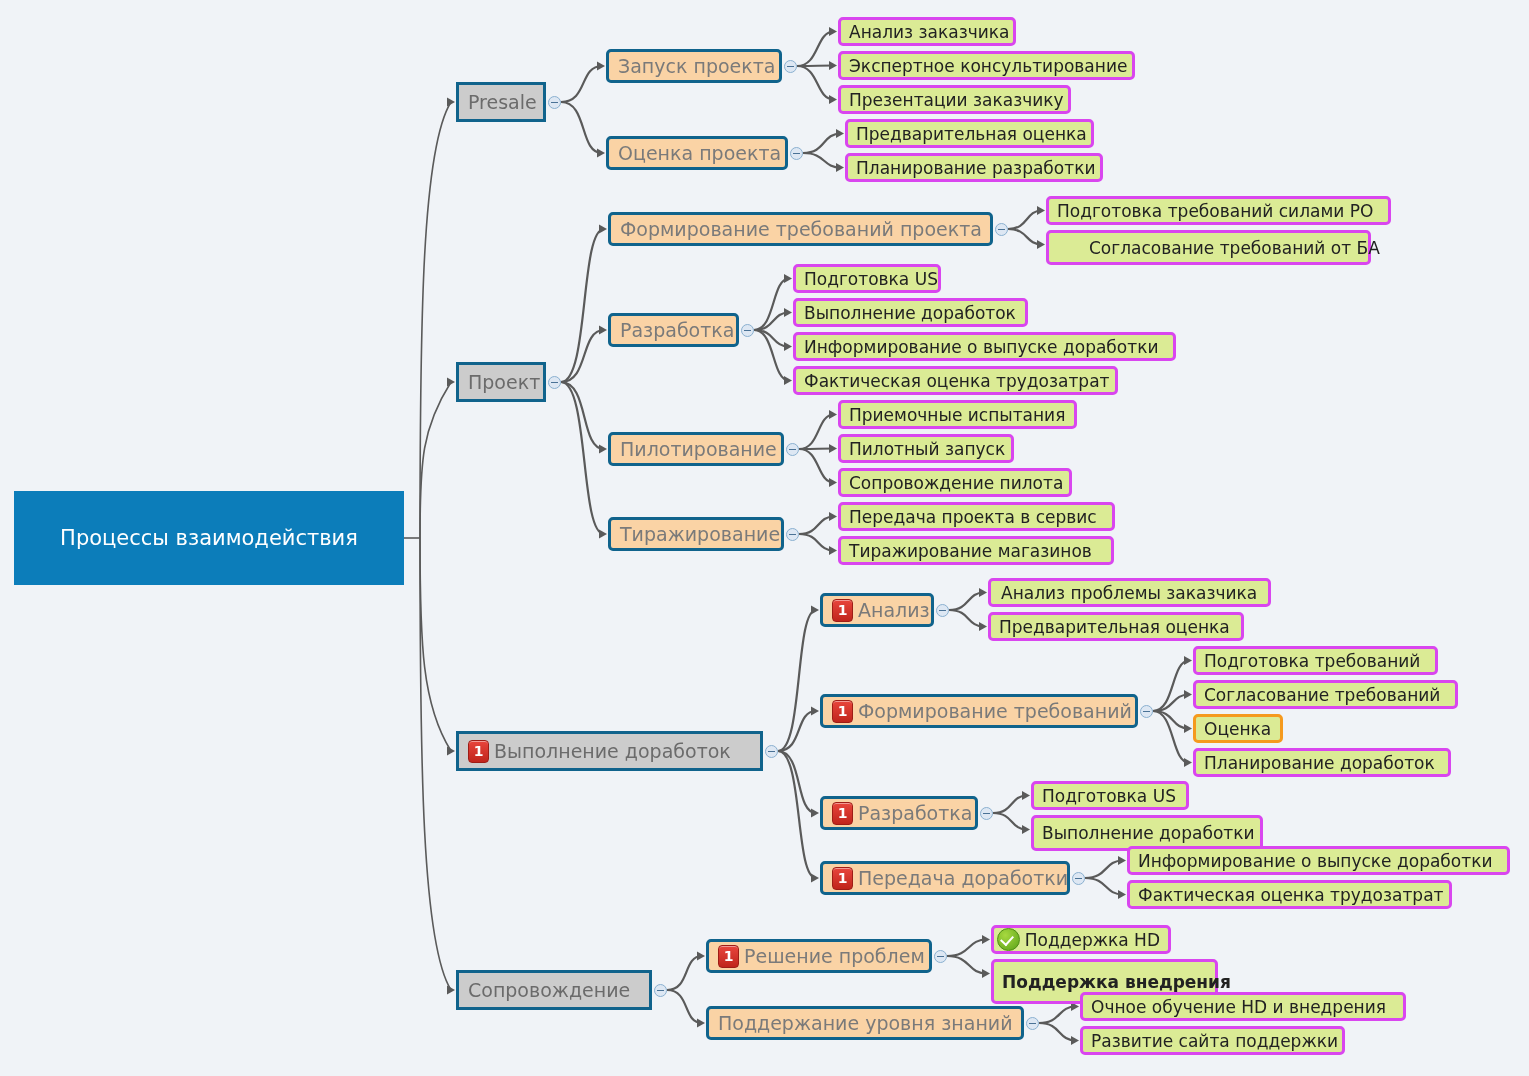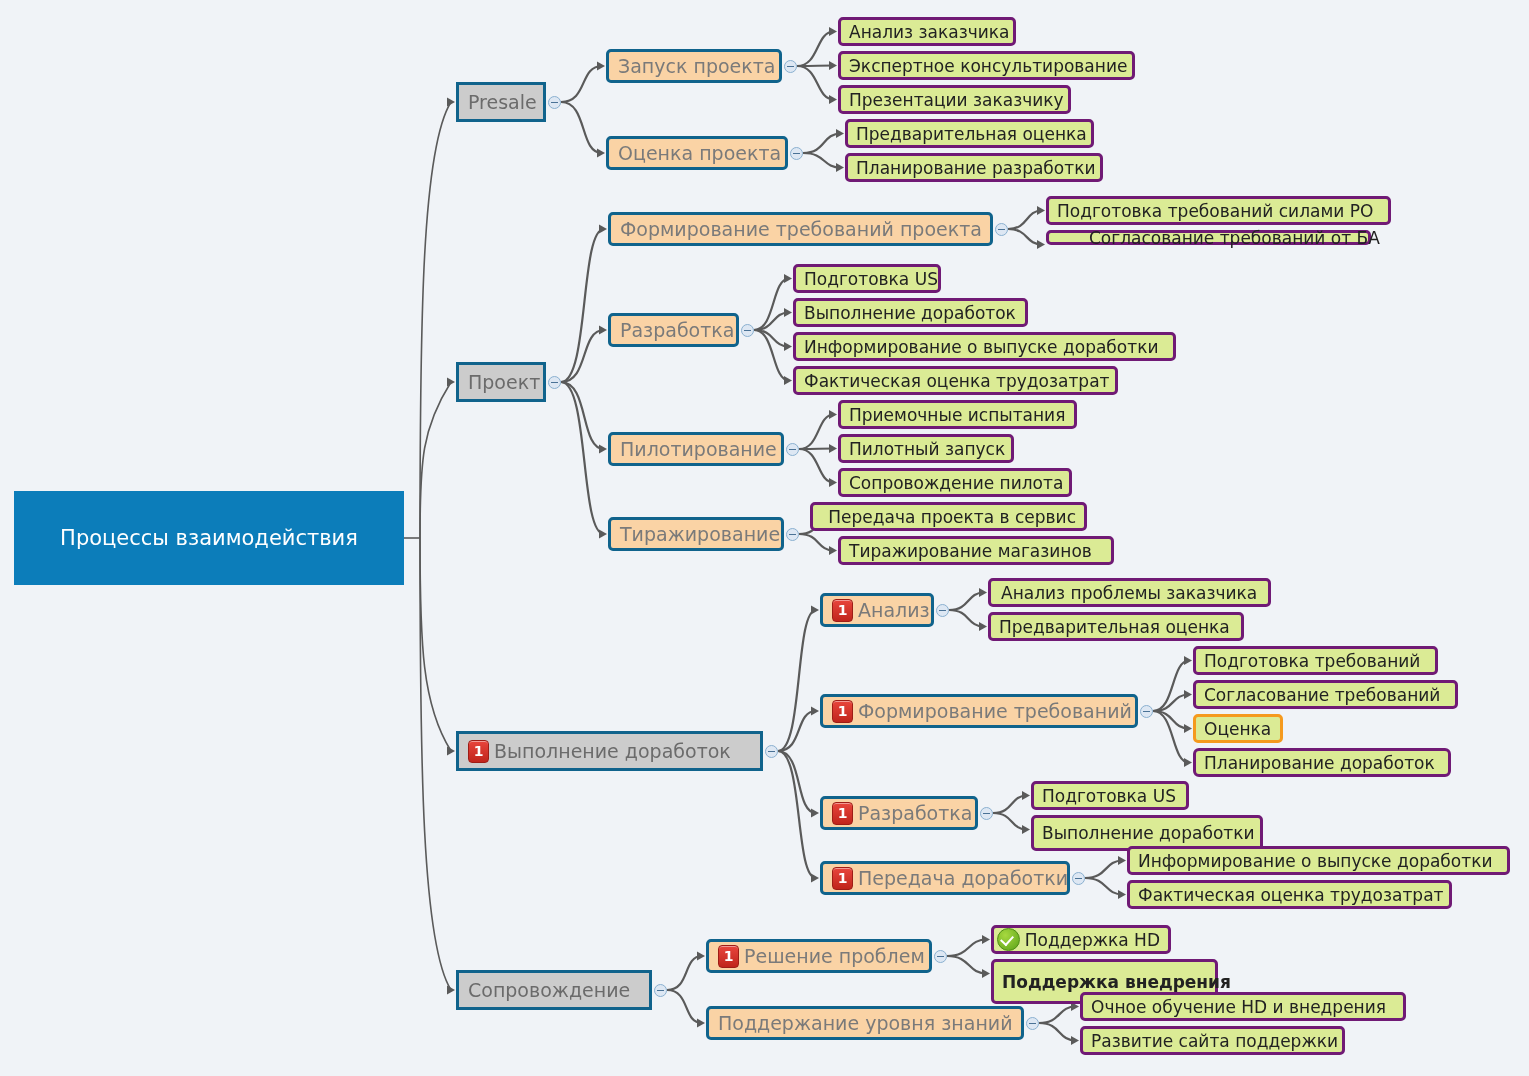--- a/index.html
+++ b/index.html
@@ -42,21 +42,21 @@
     background:#fad3a5;
     border:3px solid #10638c;
     border-radius:5px;
     color:#7a7a7a;
     font-size:19px;
     padding:2px 9px;
   }
   
   .leaf{
     background:#dbeb95;
-    border:3px solid #701a75;
+    border:3px solid #d946ef;
     border-radius:5px;
     color:#222222;
     font-size:17px;
     padding:1px 8px;
   }
   .leaf.sel{border-color:#f59a1e;}
 
   
   .badge1{
     display:inline-block;
@@ -243,21 +243,21 @@
       <span class="lbl">Проект</span>
     </div>
     <div class="toggle" style="left: 548px; top: 376px;"></div>
     <div class="node lvl2" style="left: 608px; top: 212px; width: 385px; height: 34px; text-align: right;">
       <span class="lbl">Формирование требований проекта</span>
     </div>
     <div class="toggle" style="left: 995px; top: 223px;"></div>
     <div class="node leaf" style="left: 1046px; top: 196px; width: 345px; height: 29px;">
       <span class="lbl">Подготовка требований силами PO</span>
     </div>
-    <div class="node leaf" style="left: 1046px; top: 230px; width: 325px; height: 15px; padding-left: 40px;">
+    <div class="node leaf" style="left: 1046px; top: 230px; width: 325px; height: 35px; padding-left: 40px;">
       <span class="lbl">Согласование требований от БА</span>
     </div>
     <div class="node lvl2" style="left: 608px; top: 313px; width: 131px; height: 34px;">
       <span class="lbl">Разработка</span>
     </div>
     <div class="toggle" style="left: 741px; top: 324px;"></div>
     <div class="node leaf" style="left: 793px; top: 264px; width: 148px; height: 29px;">
       <span class="lbl">Подготовка US</span>
     </div>
     <div class="node leaf" style="left: 793px; top: 298px; width: 235px; height: 29px;">
@@ -279,21 +279,21 @@
     <div class="node leaf" style="left: 838px; top: 434px; width: 176px; height: 29px;">
       <span class="lbl">Пилотный запуск</span>
     </div>
     <div class="node leaf" style="left: 838px; top: 468px; width: 234px; height: 29px;">
       <span class="lbl">Сопровождение пилота</span>
     </div>
     <div class="node lvl2" style="left: 608px; top: 517px; width: 176px; height: 34px;">
       <span class="lbl">Тиражирование</span>
     </div>
     <div class="toggle" style="left: 786px; top: 528px;"></div>
-    <div class="node leaf" style="left: 810px; top: 502px; width: 277px; height: 29px; justify-content: flex-end;">
+    <div class="node leaf" style="left: 838px; top: 502px; width: 277px; height: 29px;">
       <span class="lbl">Передача проекта в сервис</span>
     </div>
     <div class="node leaf" style="left: 838px; top: 536px; width: 276px; height: 29px;">
       <span class="lbl">Тиражирование магазинов</span>
     </div>
     <div class="node lvl1" style="left: 456px; top: 731px; width: 307px; height: 40px;">
       <span class="badge1">1</span>
       <span class="lbl">Выполнение доработок</span>
     </div>
     <div class="toggle" style="left: 765px; top: 745px;"></div>
@@ -315,21 +315,21 @@
     <div class="toggle" style="left: 1140px; top: 705px;"></div>
     <div class="node leaf" style="left: 1193px; top: 646px; width: 245px; height: 29px;">
       <span class="lbl">Подготовка требований</span>
     </div>
     <div class="node leaf" style="left: 1193px; top: 680px; width: 265px; height: 29px;">
       <span class="lbl">Согласование требований</span>
     </div>
     <div class="node leaf sel" style="left: 1193px; top: 714px; width: 90px; height: 29px;">
       <span class="lbl">Оценка</span>
     </div>
-    <div class="node leaf" style="left: 1193px; top: 748px; width: 258px; height: 29px; border-radius: 6px;">
+    <div class="node leaf" style="left: 1193px; top: 748px; width: 258px; height: 29px;">
       <span class="lbl">Планирование доработок</span>
     </div>
     <div class="node lvl2" style="left: 820px; top: 796px; width: 158px; height: 34px;">
       <span class="badge1">1</span>
       <span class="lbl">Разработка</span>
     </div>
     <div class="toggle" style="left: 980px; top: 807px;"></div>
     <div class="node leaf" style="left: 1031px; top: 781px; width: 158px; height: 29px;">
       <span class="lbl">Подготовка US</span>
     </div>

